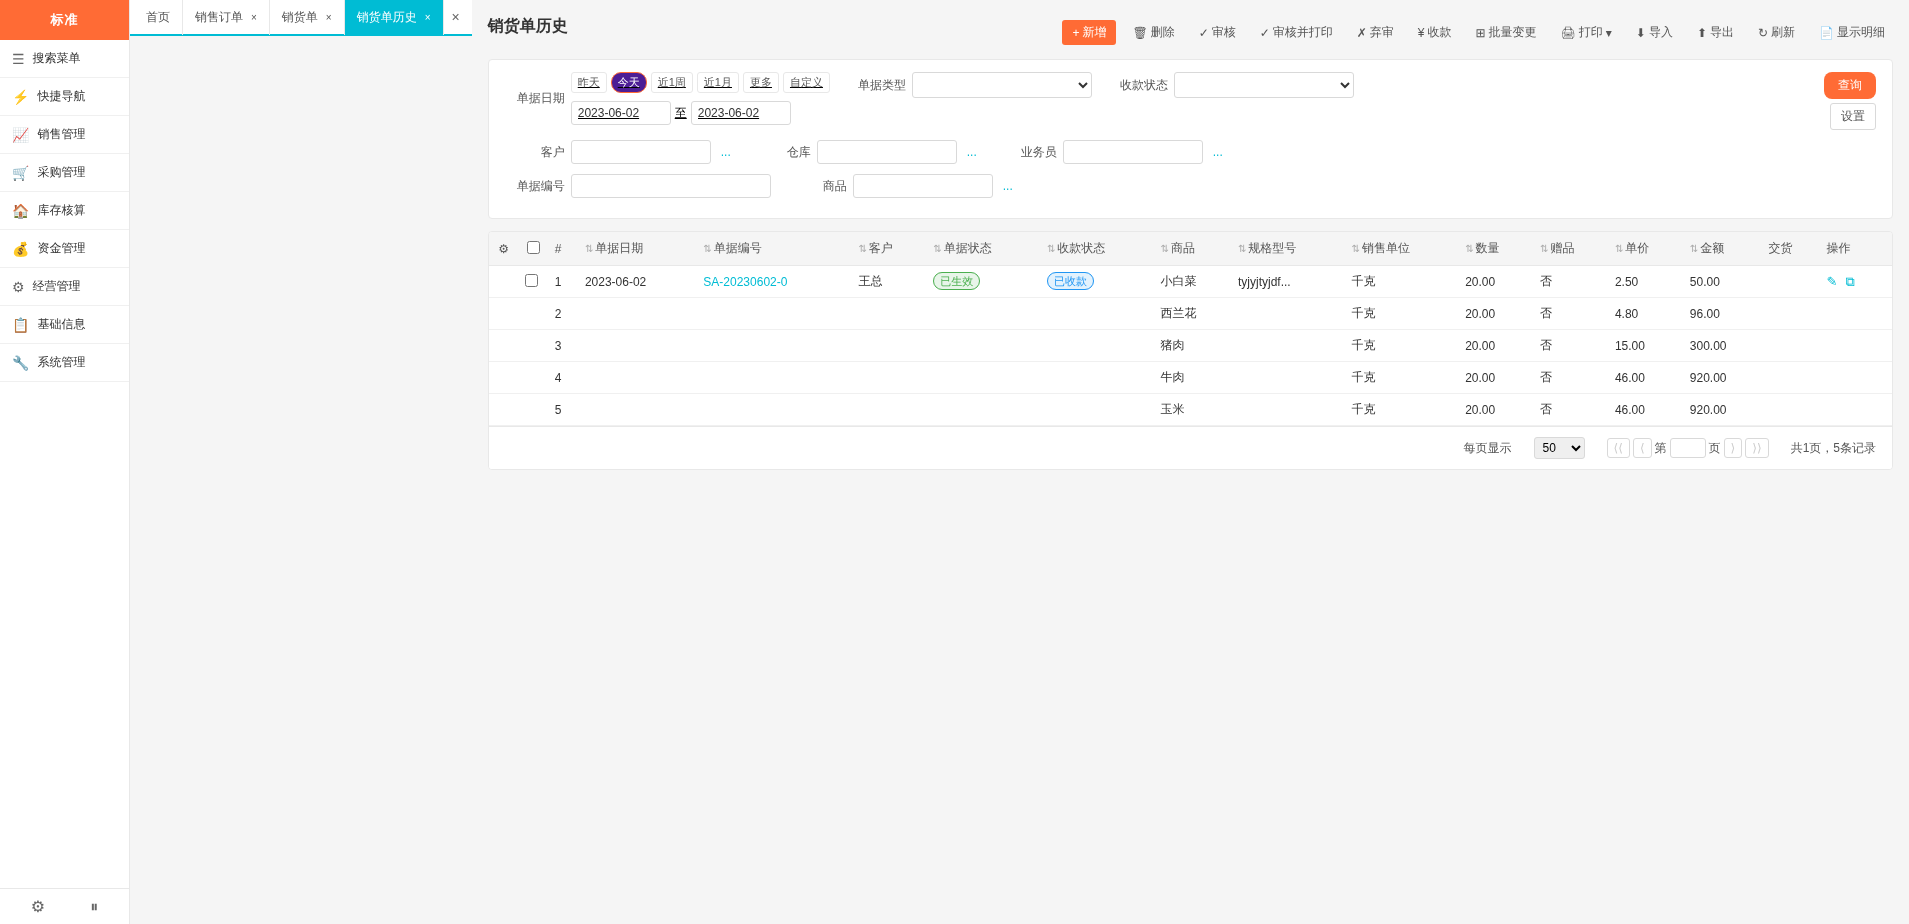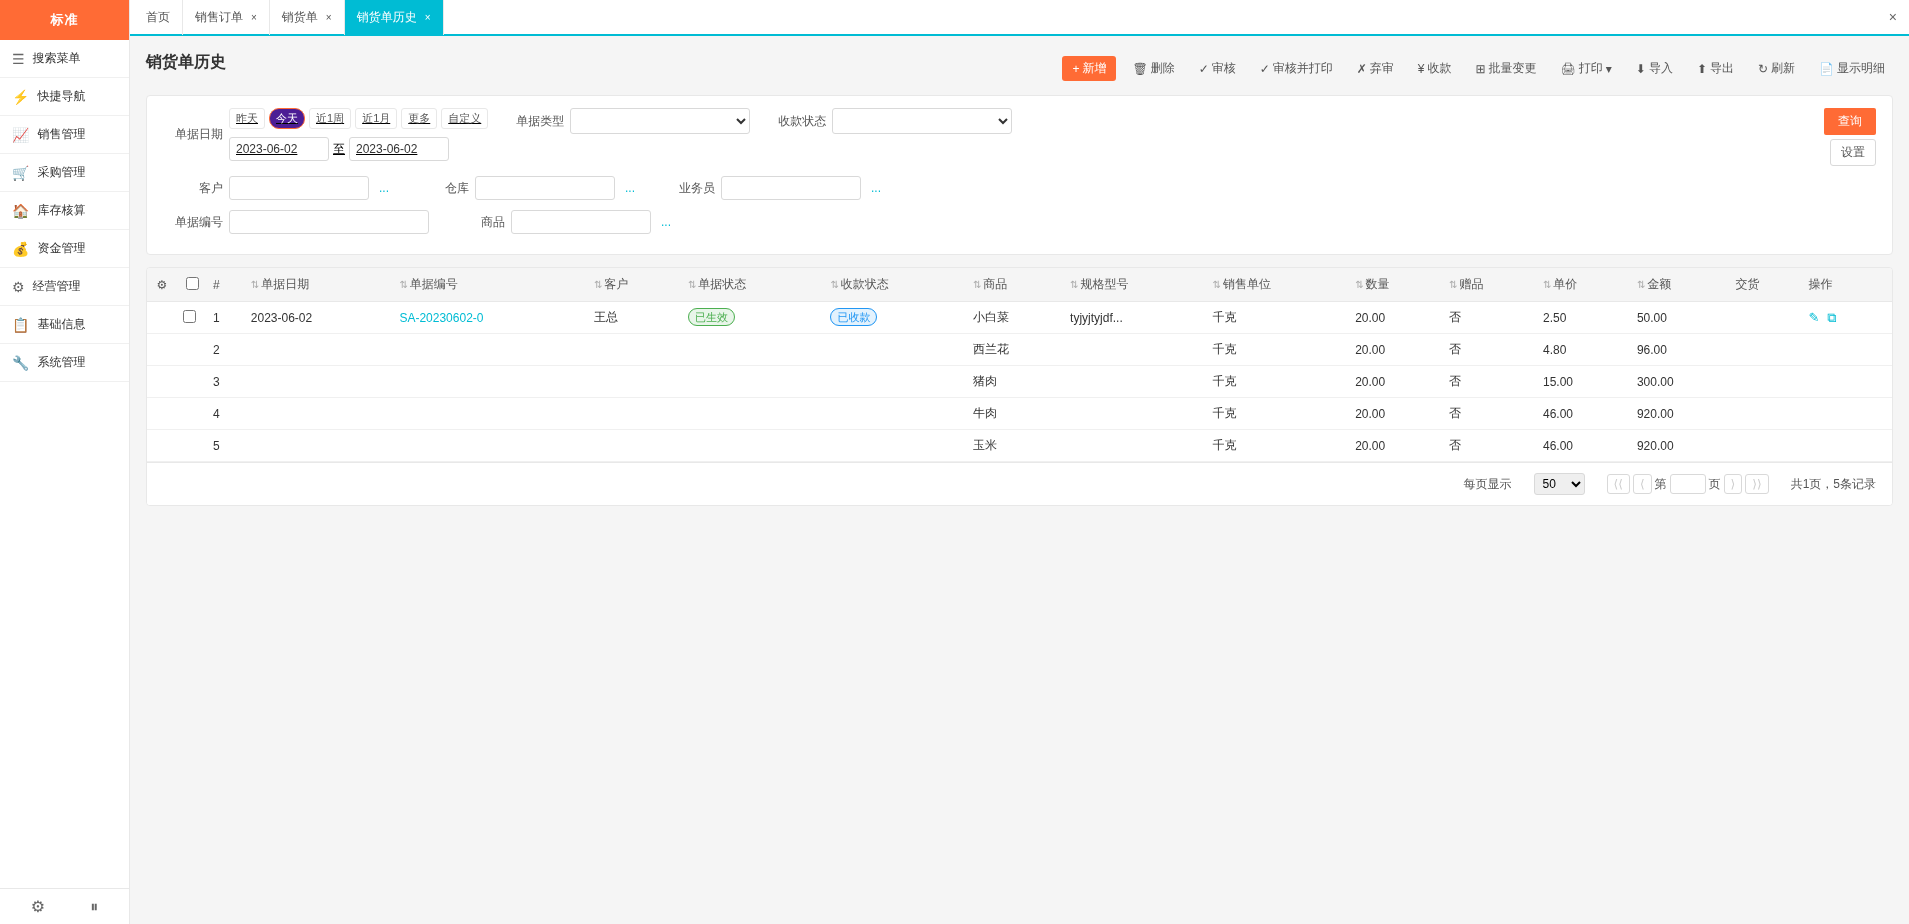--- a/index.html
+++ b/index.html
@@ -43,21 +43,21 @@
       align-items: center;
       justify-content: space-around;
       padding: 8px;
     }
     .sidebar-bottom-btn { cursor: pointer; color: #666; font-size: 16px; }
 
     
     .main {
       flex: 1;
       display: flex;
-      flex-direction: column;
+      flex-direction: row;
       overflow: hidden;
     }
 
     
     .tab-bar {
       display: flex;
       background: #fff;
       border-bottom: 2px solid #00bcd4;
       align-items: center;
       height: 36px;
@@ -194,21 +194,21 @@
       cursor: pointer;
       font-size: 12px;
       padding: 0 4px;
     }
 
     
     .query-btn {
       background: #ff6b35;
       color: #fff;
       border: none;
-      border-radius: 2px;
+      border-radius: 8px;
       padding: 5px 14px;
       cursor: pointer;
       font-size: 12px;
     }
     .settings-btn {
       background: #fff;
       color: #555;
       border: 1px solid #d9d9d9;
       border-radius: 3px;
       padding: 4px 10px;

